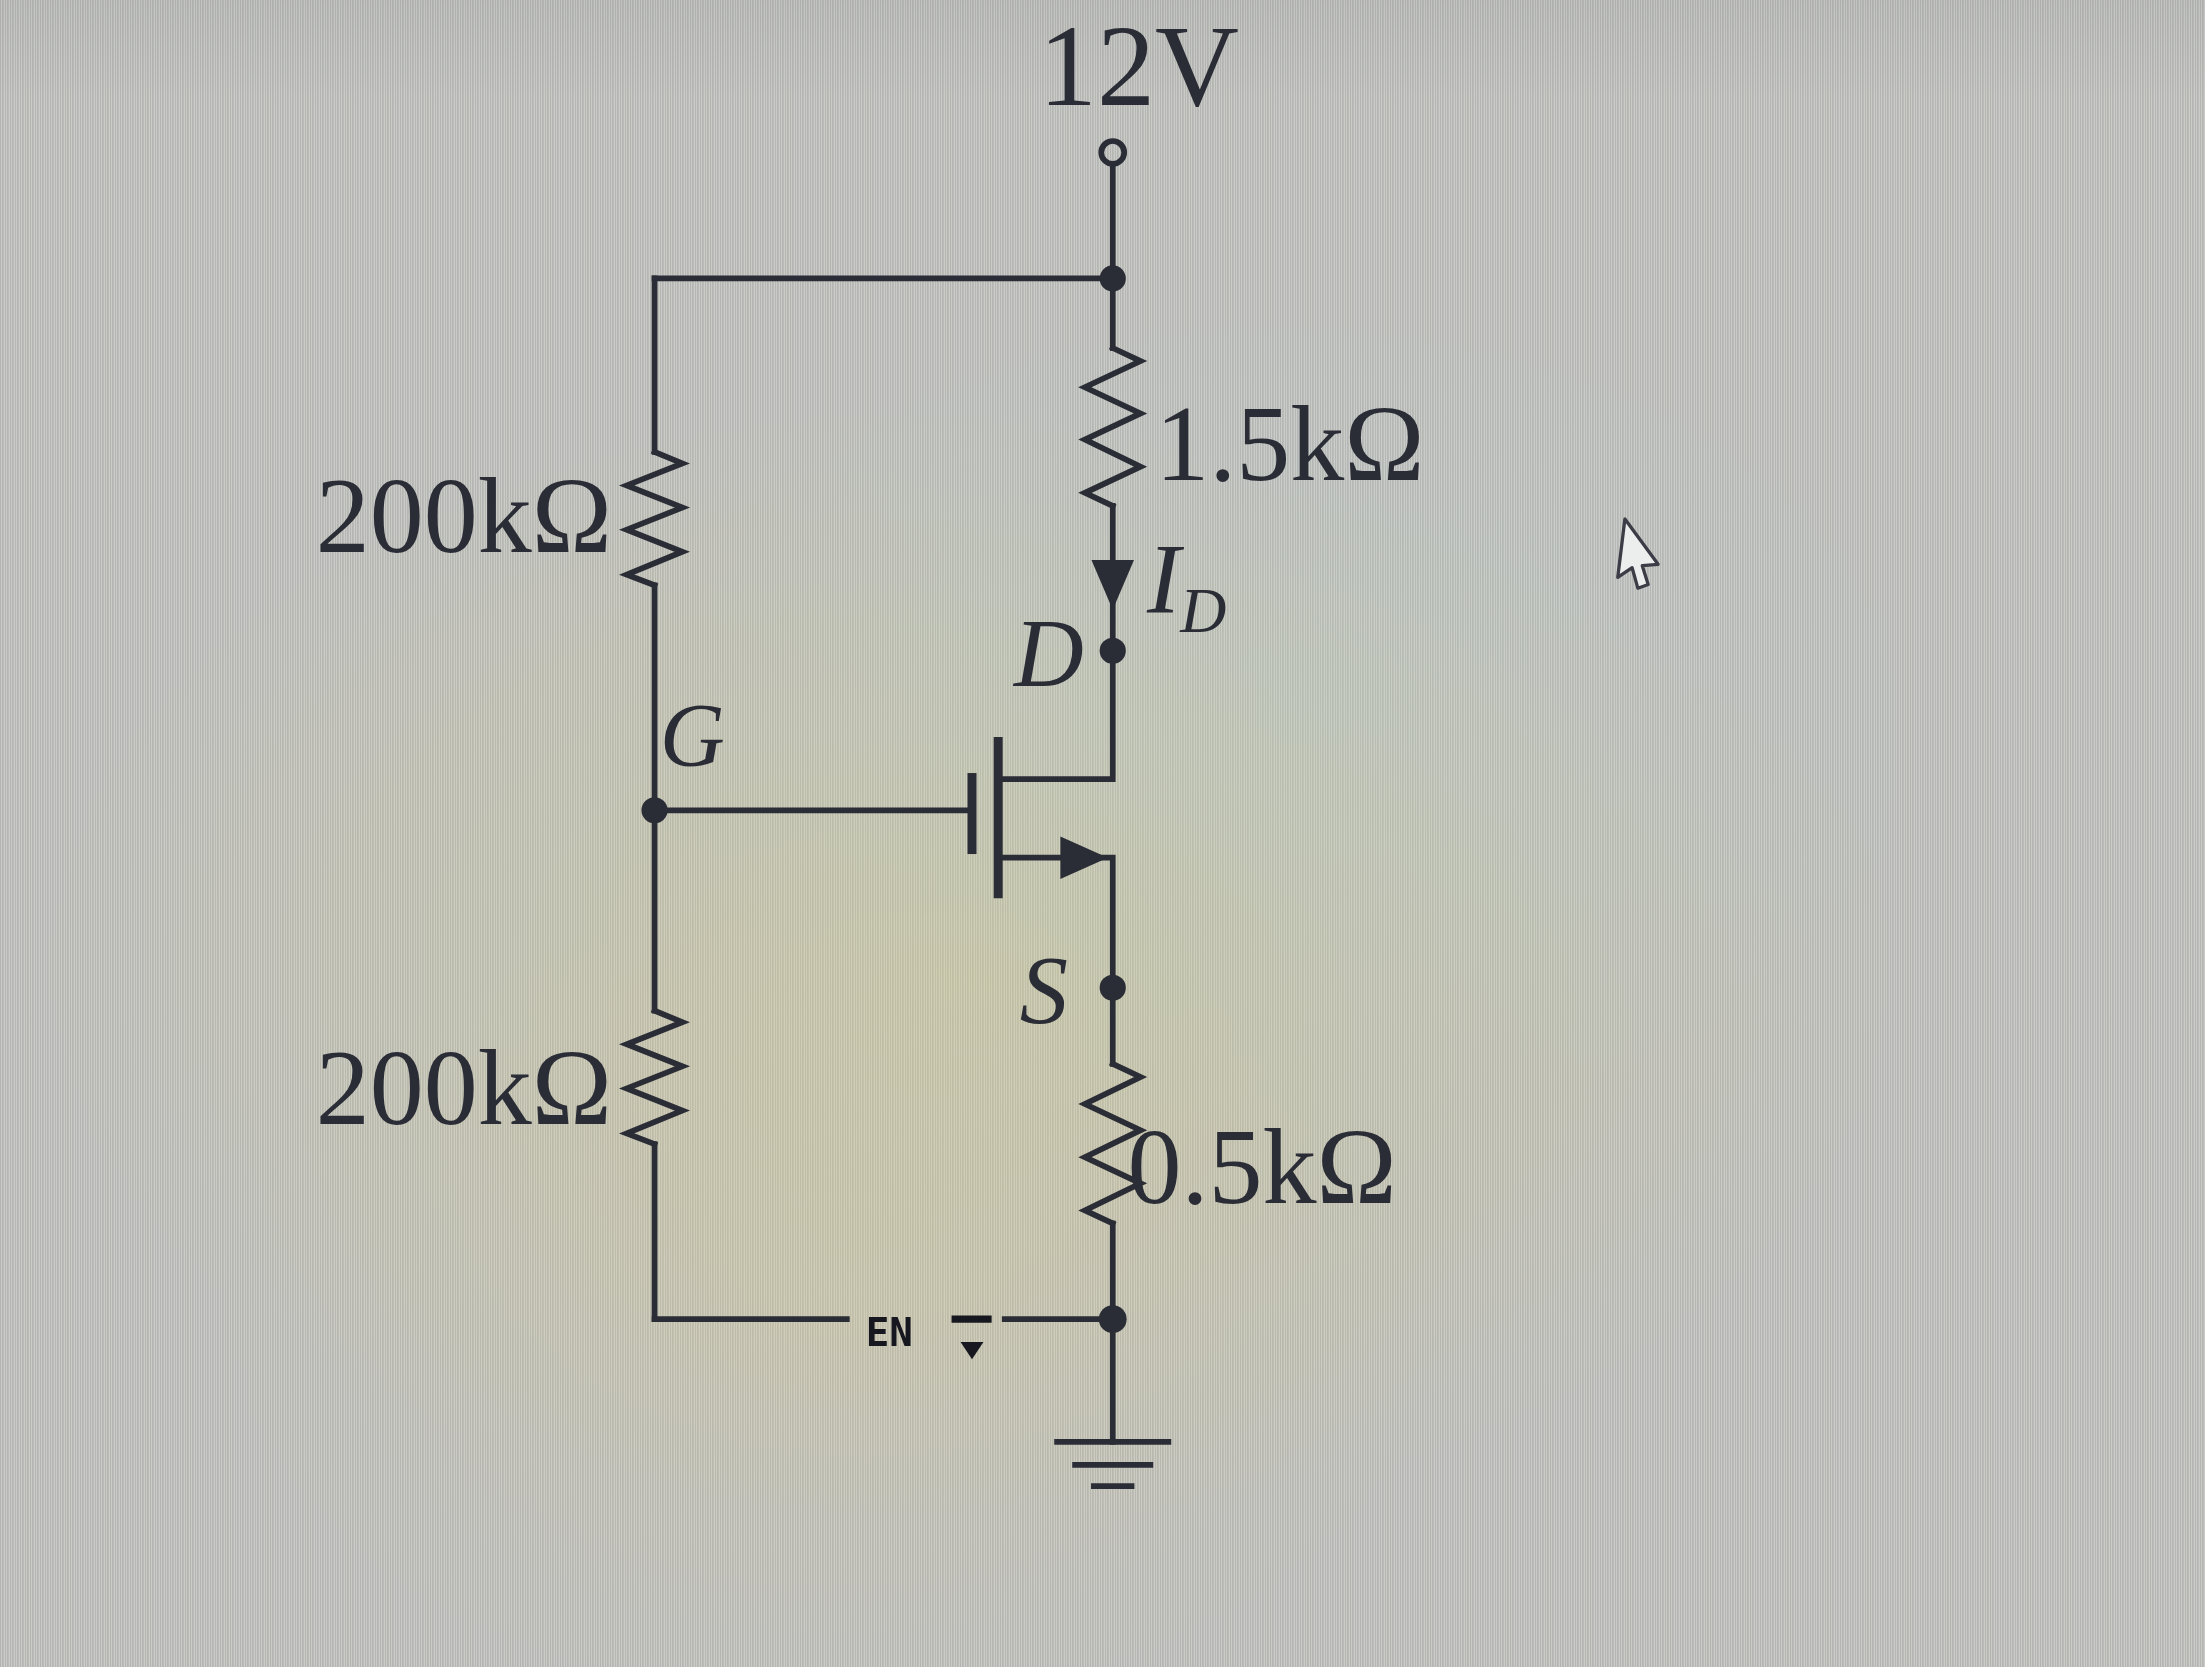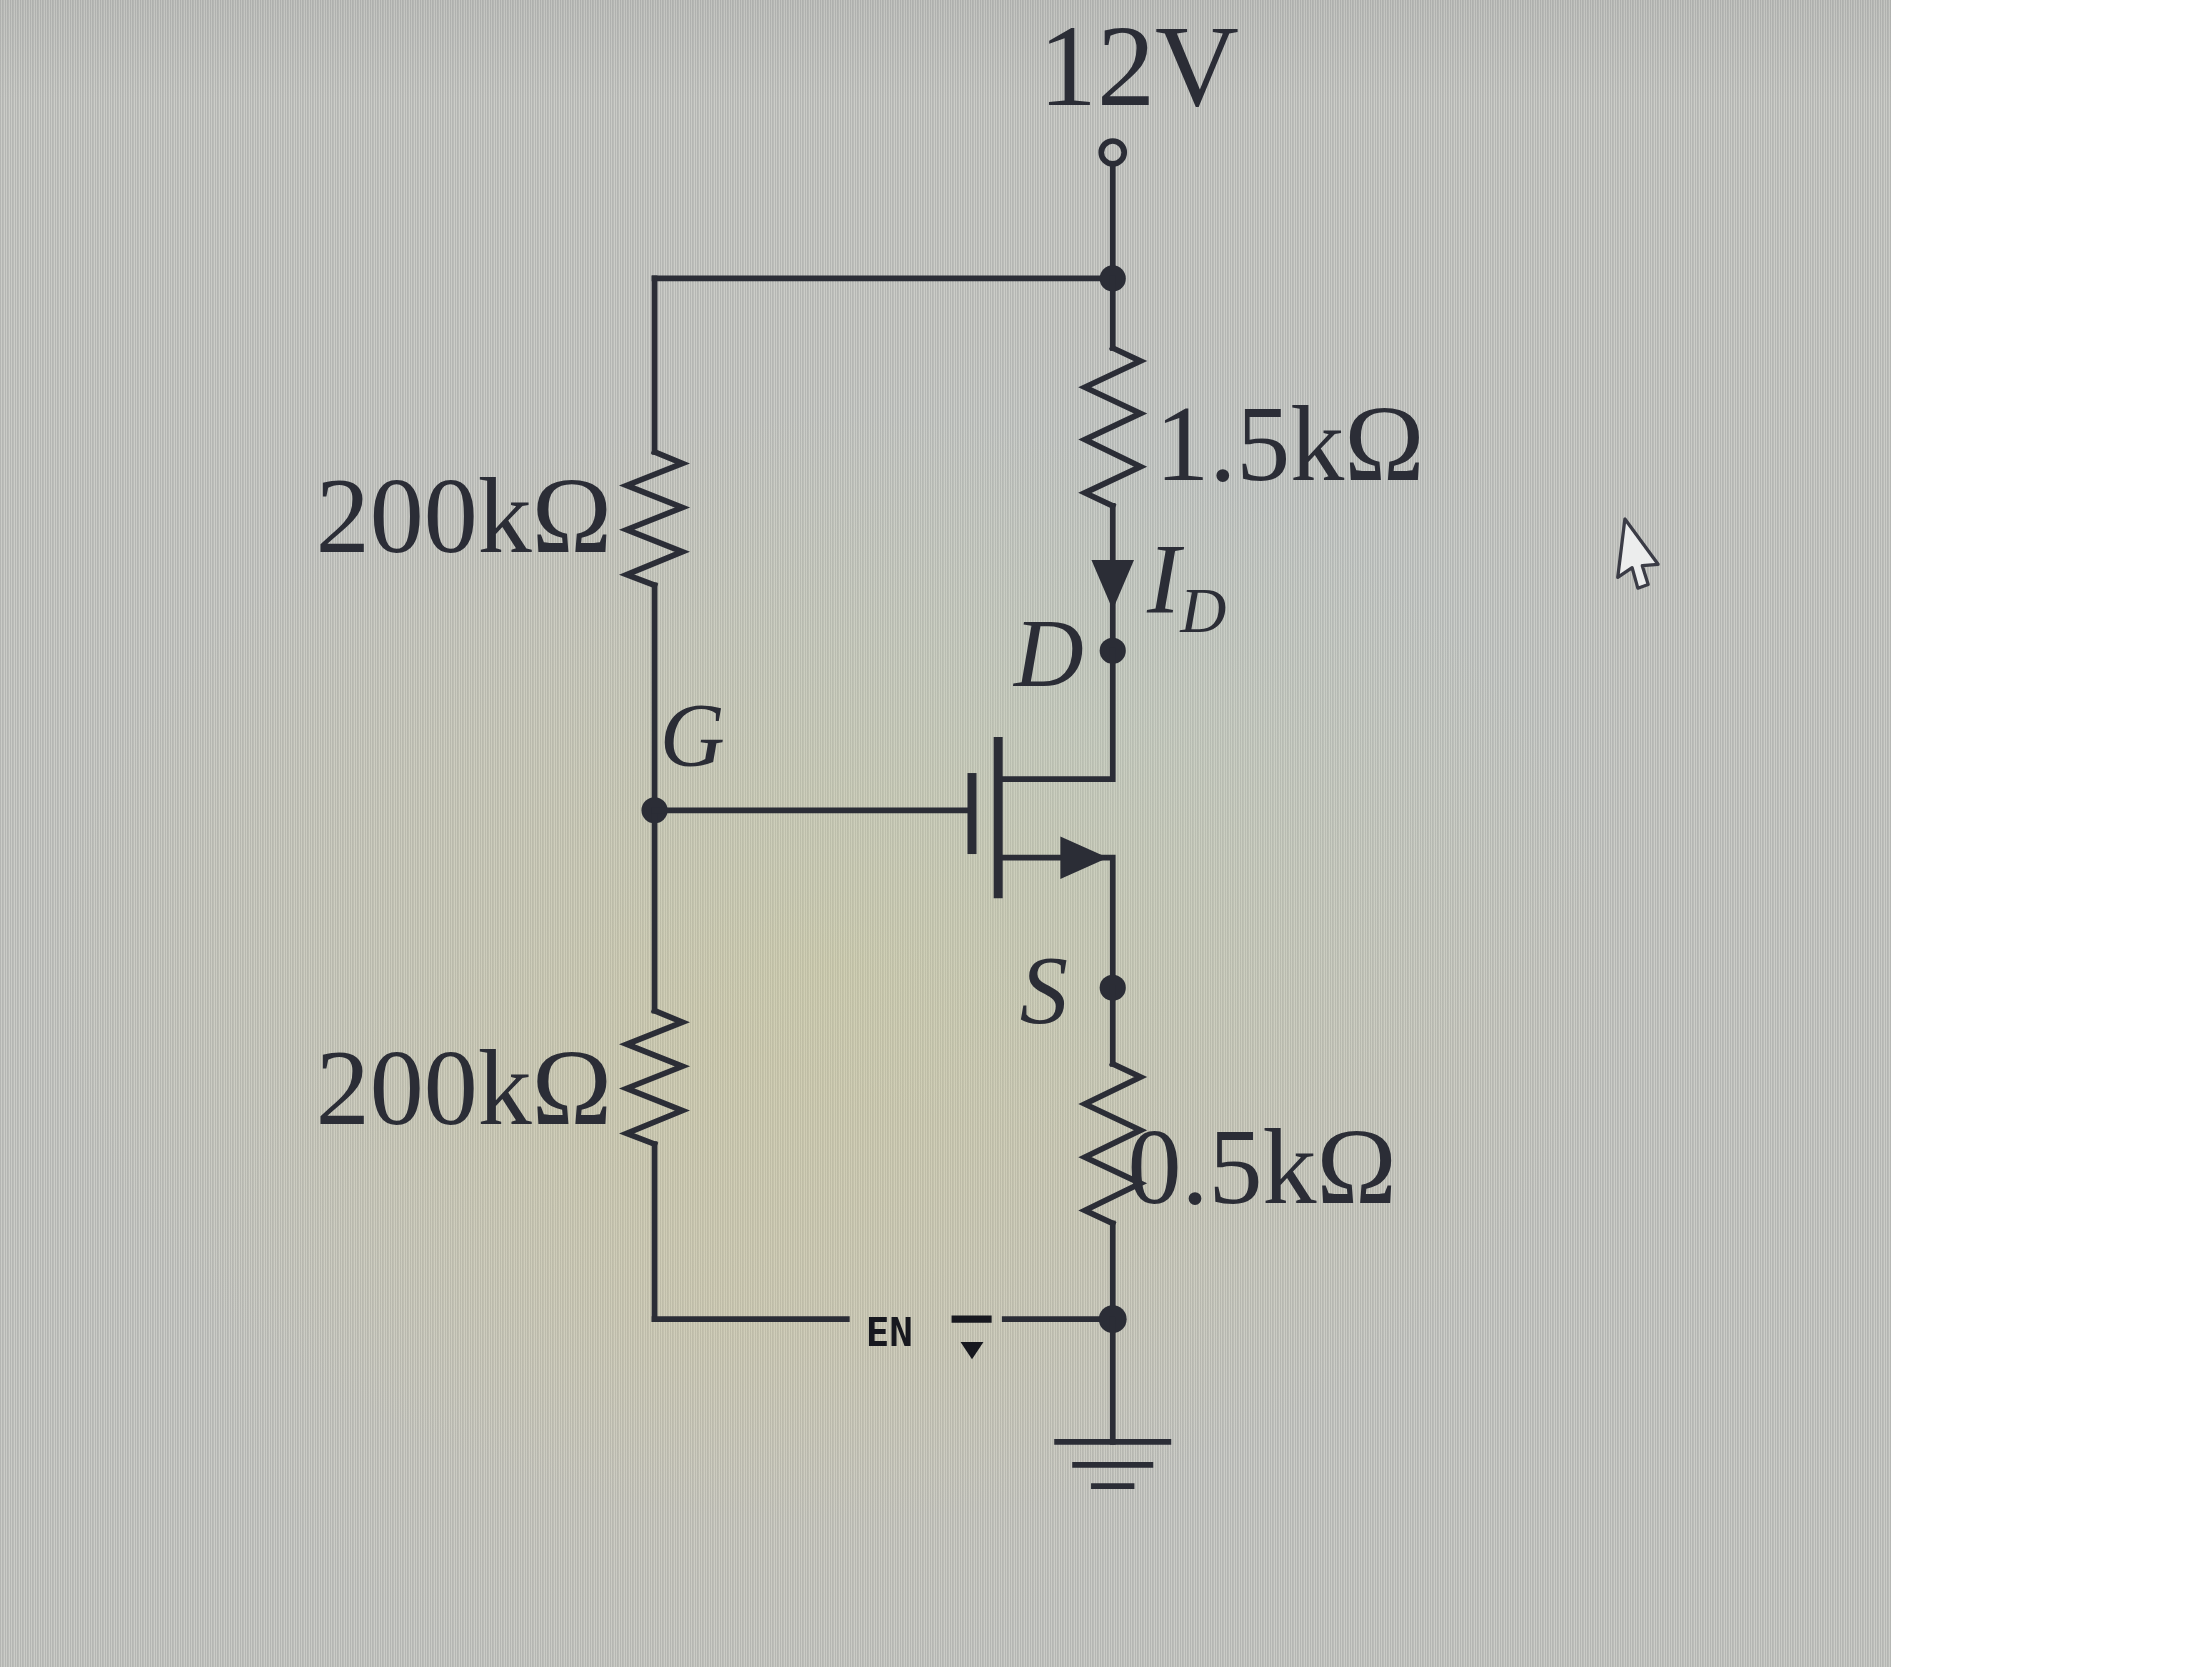--- a/index.html
+++ b/index.html
@@ -1,18 +1,18 @@
 <!DOCTYPE html>
 <html style="--ink: #2b2d36; --bg: #cacbc6;font-size:13px"><head>
 <meta charset="utf-8">
 <style>
   html,body{margin:0;padding:0;}
   .screen{
     position:relative;
-    width:1891px;height:1668px;
+    width:2205px;height:1668px;
     overflow:hidden;
     background-color:#cacbc6;
     background-image:
       radial-gradient(60% 48% at 44% 58%, rgba(222,212,122,0.26), rgba(222,212,122,0) 70%),
       radial-gradient(42% 36% at 58% 44%, rgba(170,214,228,0.14), rgba(170,214,228,0) 70%),
       radial-gradient(40% 35% at 38% 78%, rgba(225,205,140,0.16), rgba(225,205,140,0) 70%),
       linear-gradient(180deg, rgba(120,122,126,0.10), rgba(120,122,126,0) 6%),
       repeating-linear-gradient(90deg, rgba(58,62,70,0.15) 0px, rgba(58,62,70,0.15) 0.8px, rgba(255,255,255,0.06) 1.6px, rgba(255,255,255,0) 2.5px);
   }
   svg.schematic{position:absolute;left:0;top:0;}

